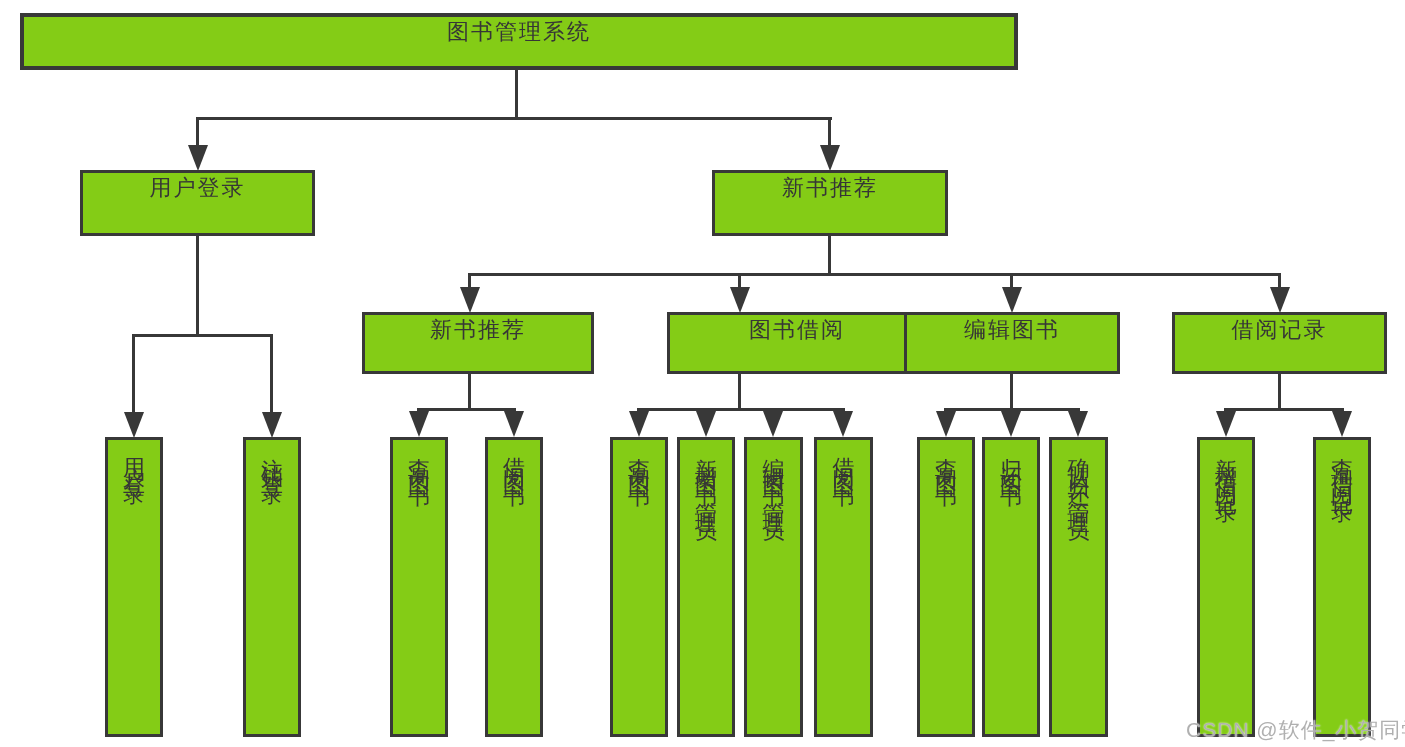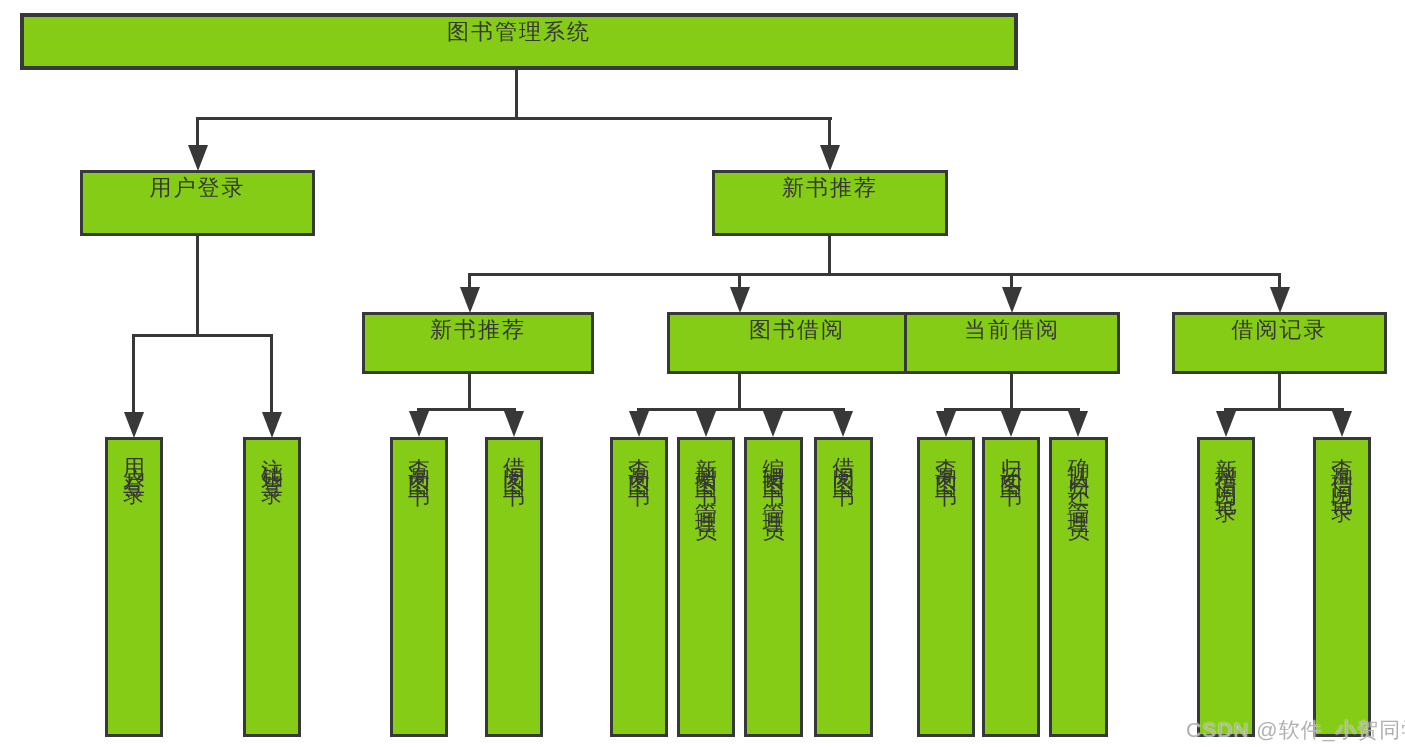--- a/index.html
+++ b/index.html
@@ -97,21 +97,21 @@
   <div class="vline" style="left:1278px; top:273px; height:15px;"></div>
   <div class="arrow" style="left:1270px; top:287px;"></div>
 
   <div class="box" style="left:362px; top:312px; width:232px; height:62px;">
     <span class="hlabel">新书推荐</span>
   </div>
   <div class="box" style="left:632px; top:312px; width:260px; height:62px;margin-left:35px;">
     <span class="hlabel">图书借阅</span>
   </div>
   <div class="box" style="left:904px; top:312px; width:216px; height:62px;">
-    <span class="hlabel">当前借阅</span>
+    <span class="hlabel">编辑图书</span>
   </div>
   <div class="box" style="left:1172px; top:312px; width:215px; height:62px;">
     <span class="hlabel">借阅记录</span>
   </div>
 
   <div class="vline" style="left:468px; top:374px; height:36px;"></div>
   <div class="hline" style="left:417px; top:408px; width:99px;"></div>
   <div class="vline" style="left:417px; top:408px; height:8px;"></div>
   <div class="arrow" style="left:409px; top:411px;"></div>
   <div class="vline" style="left:512px; top:408px; height:8px;"></div>

